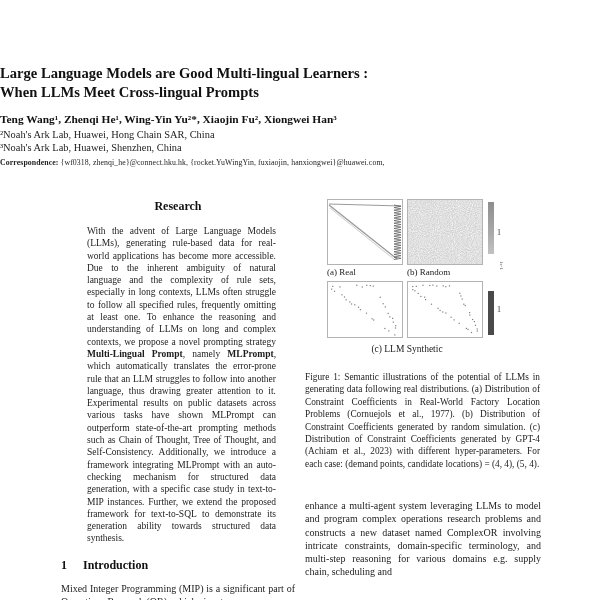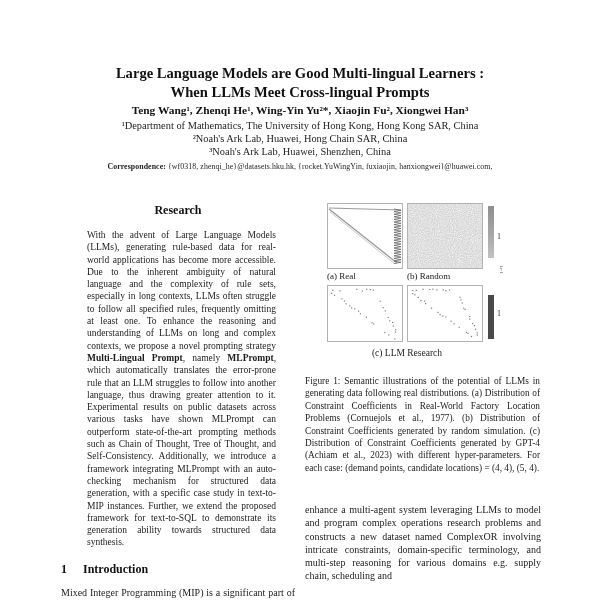--- a/index.html
+++ b/index.html
@@ -6,26 +6,26 @@
   .page{
     position:relative;
     width:600px;height:600px;
     margin:0 auto;
     background:#ffffff;
     font-family:"Liberation Serif","DejaVu Serif",serif;
     color:#1c1c1c;
     overflow:hidden;
     box-sizing:border-box;
   }
-  .header{padding-top:64px;text-align:center;}
+  .header{padding-top:64px;}
   .title{
     font-size:14.6px;font-weight:bold;line-height:19px;
     white-space:pre-line;margin:0 auto;color:#111;
   }
-  .authors{margin-top:2px;font-size:11.4px;font-weight:bold;color:#111;}
+  .authors{margin-top:11px;font-size:11.4px;font-weight:bold;color:#111;}
   .affiliations{margin-top:3px;font-size:10.4px;line-height:13px;color:#1c1c1c;}
   .correspondence{
     margin-top:4px;font-size:7.8px;color:#222;letter-spacing:.1px;
   }
   .correspondence .cl{font-weight:bold;margin-top:27px;}
   .columns{
     display:flex;
     margin:30px 59px 0 61px;
     gap:10px;
   }
@@ -81,27 +81,26 @@
 </head>
 <body>
 
 <div class="page">
 
   <div class="header">
     <h1 class="title">Large Language Models are Good Multi-lingual Learners :
 When LLMs Meet Cross-lingual Prompts</h1>
     <div class="authors">Teng Wang¹, Zhenqi He¹, Wing-Yin Yu²*, Xiaojin Fu², Xiongwei Han³</div>
     <div class="affiliations">
-      <div>¹Department of Mathematics, The University of Hong Kong, Hong Kong SAR, China</div>
       <div>²Noah's Ark Lab, Huawei, Hong Chain SAR, China</div>
       <div>³Noah's Ark Lab, Huawei, Shenzhen, China</div>
     </div>
     <div class="correspondence">
       <span class="cl">Correspondence:</span>
-      <span>{wf0318, zhenqi_he}@datasets.hku.hk, {rocket.YuWingYin, fuxiaojin, hanxiongwei}@huawei.com,</span>
+      <span>{wf0318, zhenqi_he}@connect.hku.hk, {rocket.YuWingYin, fuxiaojin, hanxiongwei}@huawei.com,</span>
     </div>
   </div>
 
   <div class="columns">
 
     <div class="col-left">
       <div class="abstract-heading">Research</div>
       <p class="abstract-body"><span>With the advent of Large Language Models (LLMs), generating rule-based data for real-world applications has become more accessible. Due to the inherent ambiguity of natural language and the complexity of rule sets, especially in long contexts, LLMs often struggle to follow all specified rules, frequently omitting at least one. To enhance the reasoning and understanding of LLMs on long and complex contexts, we propose a novel prompting strategy </span><b>Multi-Lingual Prompt</b><span>, namely </span><b>MLPrompt</b><span>, which automatically translates the error-prone rule that an LLM struggles to follow into another language, thus drawing greater attention to it. Experimental results on public datasets across various tasks have shown MLPrompt can outperform state-of-the-art prompting methods such as Chain of Thought, Tree of Thought, and Self-Consistency. Additionally, we introduce a framework integrating MLPrompt with an auto-checking mechanism for structured data generation, with a specific case study in text-to-MIP instances. Further, we extend the proposed framework for text-to-SQL to demonstrate its generation ability towards structured data synthesis.</span></p>
 
       <div class="section-heading">
@@ -225,21 +224,21 @@
                 <rect x="68.6" y="46.4" width="1.2" height="1.2" fill="#7d7d7d"></rect>
                 <rect x="68.7" y="48.5" width="1.2" height="1.2" fill="#7d7d7d"></rect>
               </svg>
           </div>
           <div class="cbwrap">
             <div class="cb-bottom"></div>
             <div class="cb-tick">1</div>
           </div>
         </div>
 
-        <div class="fig-subcaption">(c) LLM Research</div>
+        <div class="fig-subcaption">(c) LLM Synthetic</div>
 
         <p class="fig-caption">Figure 1: Semantic illustrations of the potential of LLMs in generating data following real distributions. (a) Distribution of Constraint Coefficients in Real-World Factory Location Problems (Cornuejols et al., 1977). (b) Distribution of Constraint Coefficients generated by random simulation. (c) Distribution of Constraint Coefficients generated by GPT-4 (Achiam et al., 2023) with different hyper-parameters. For each case: (demand points, candidate locations) = (4, 4), (5, 4).</p>
       </div>
 
       <p class="body-text rc-paragraph">enhance a multi-agent system leveraging LLMs to model and program complex operations research problems and constructs a new dataset named ComplexOR involving intricate constraints, domain-specific terminology, and multi-step reasoning for various domains e.g. supply chain, scheduling and</p>
     </div>
 
   </div>
 </div>
 

